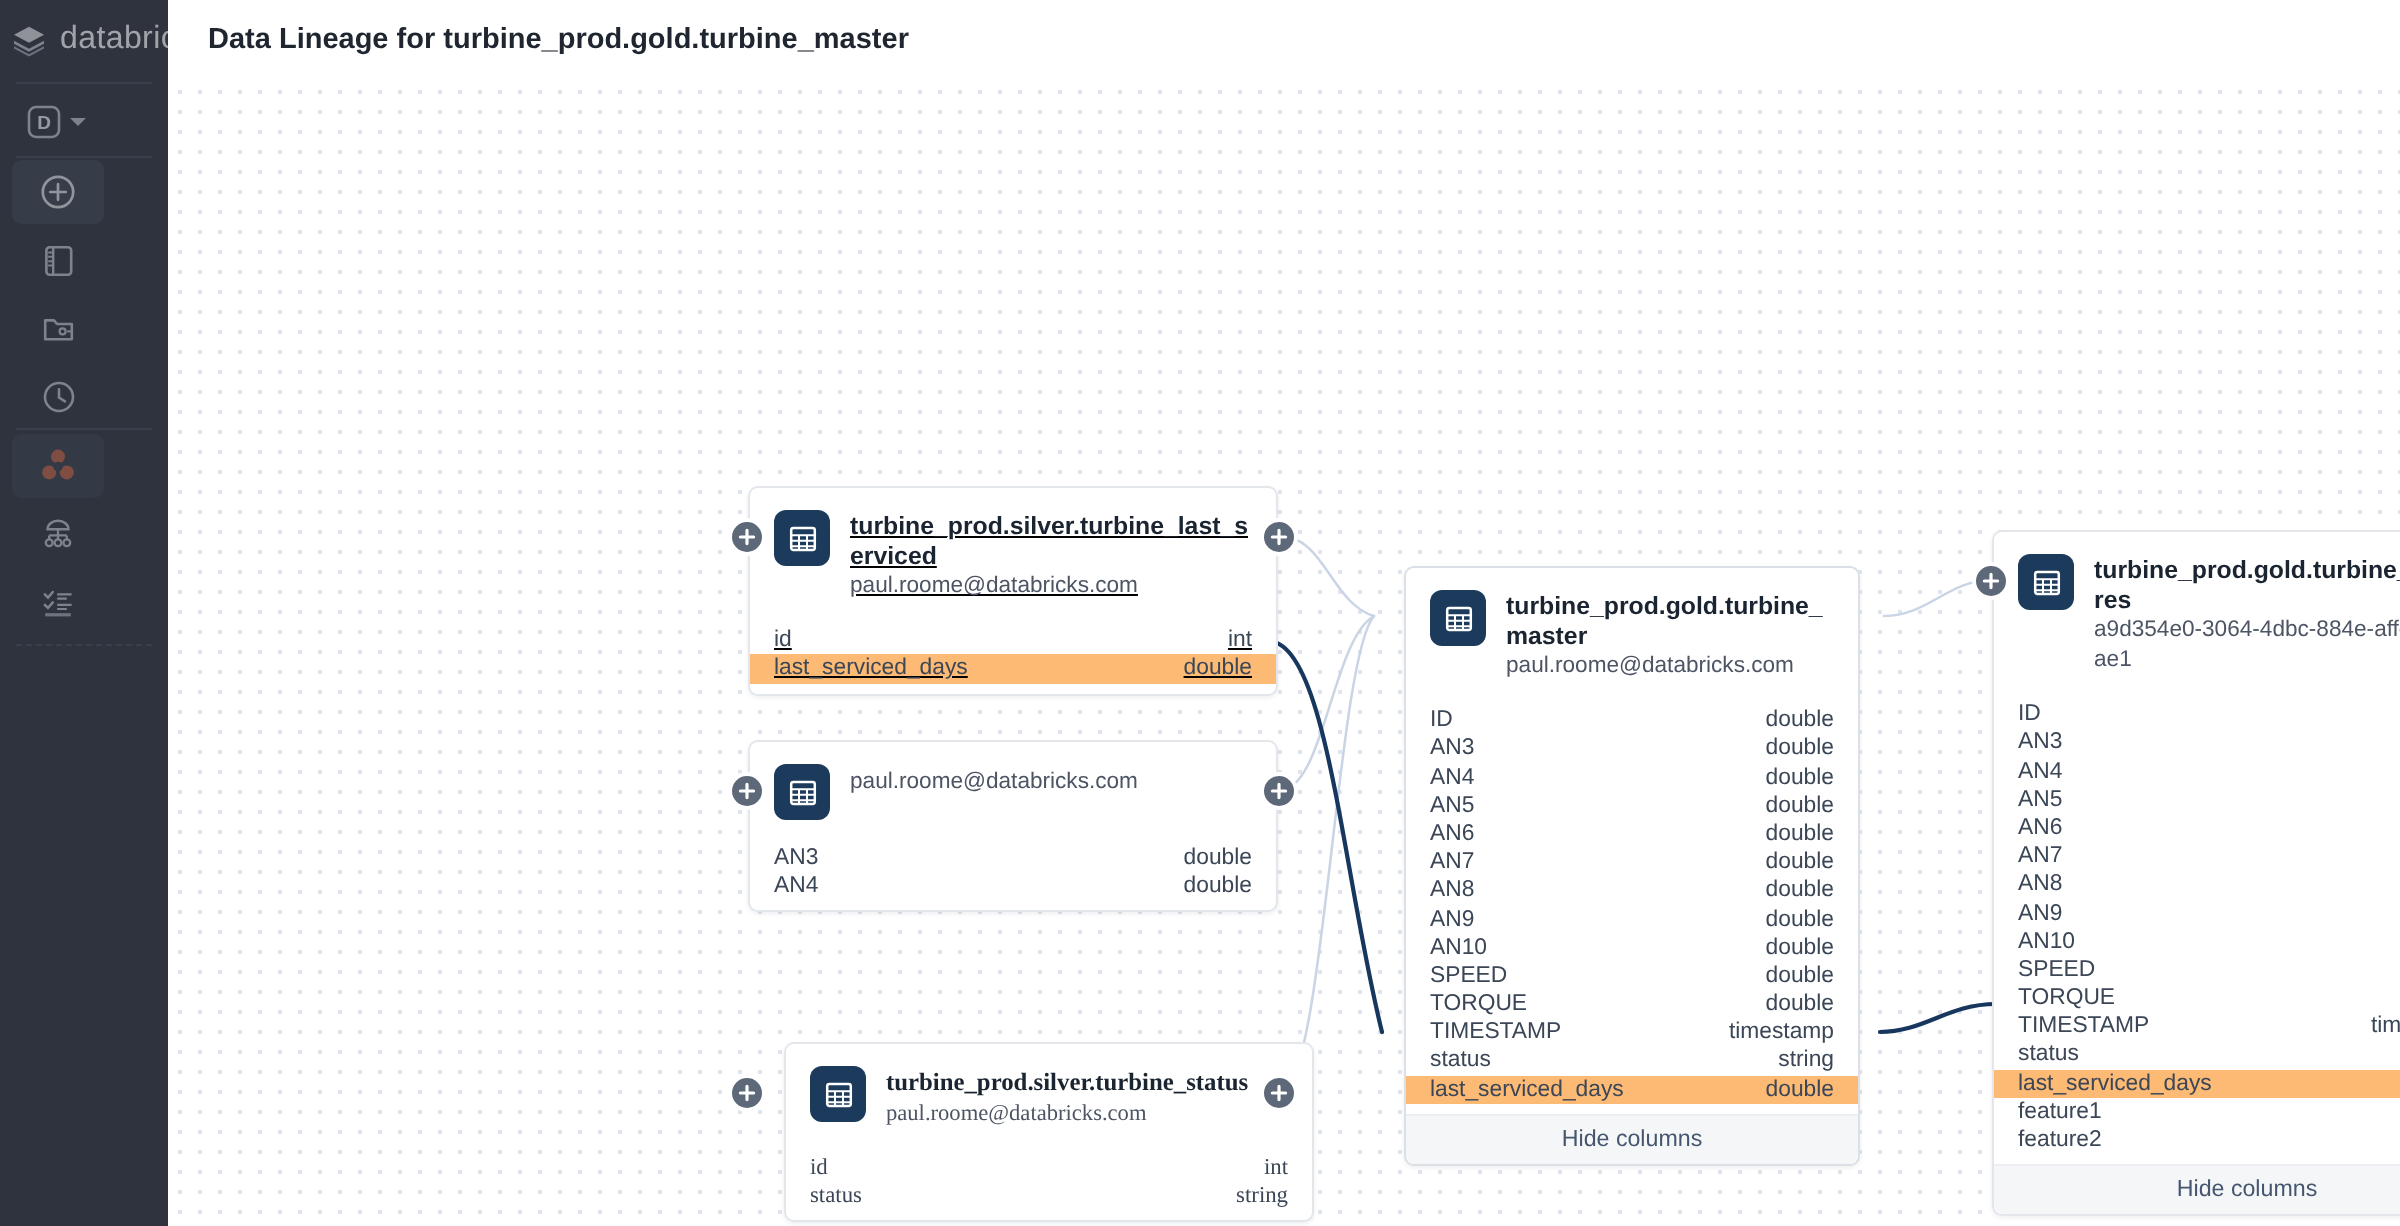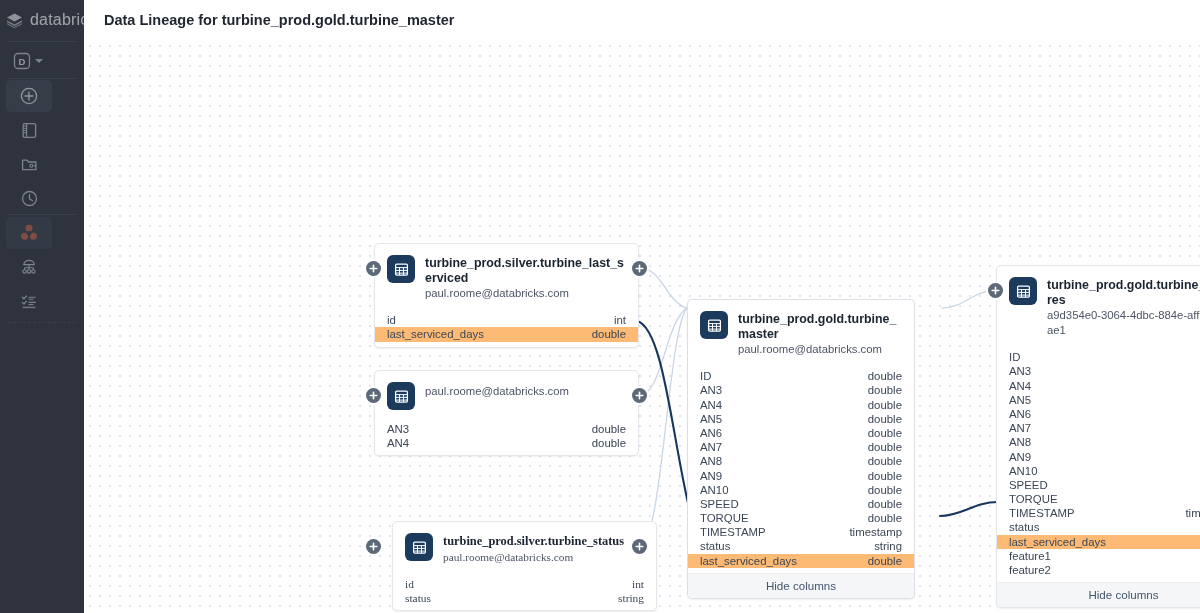--- a/index.html
+++ b/index.html
@@ -316,21 +316,21 @@
     <div class="canvas">
       <svg class="edges" id="edges" viewBox="0 0 1116 573">
           <path d="M 556 228 C 578 228, 582 262, 603 268" fill="none" stroke="#c9d4e4" stroke-width="1.25" stroke-linecap="round"></path>
           <path d="M 556 355 C 578 355, 582 280, 603 268" fill="none" stroke="#c9d4e4" stroke-width="1.25" stroke-linecap="round"></path>
           <path d="M 556 506 C 578 506, 584 290, 603 268" fill="none" stroke="#c9d4e4" stroke-width="1.25" stroke-linecap="round"></path>
           <path d="M 858 268 C 880 268, 890 250, 912 250" fill="none" stroke="#c9d4e4" stroke-width="1.25" stroke-linecap="round"></path>
           <path d="M 553 281 C 580 288, 588 400, 607 476" fill="none" stroke="#17375e" stroke-width="2.1" stroke-linecap="round"></path>
           <path d="M 856 476 C 878 476, 890 462, 914 462" fill="none" stroke="#17375e" stroke-width="2.1" stroke-linecap="round"></path>
         </svg>
       <div id="nodes">
-          <div class="node" style="left: 290px; top: 203px; width: 265px;">
+          <div class="node" style="left: 290px; top: 203px; width: 265px; text-decoration: underline;">
             <div class="node-head">
               <div class="tbl-icon">
                 <svg width="17" height="17" viewBox="0 0 17 17">
                   <rect x="2.6" y="3" width="11.8" height="11" rx="1.1" fill="none" stroke="#ffffff" stroke-width="1.25"></rect>
                   <path d="M2.6 6.6h11.8M2.6 9.4h11.8M2.6 12.1h11.8M6.5 6.6v7.4M10.5 6.6v7.4" stroke="#ffffff" stroke-width="1"></path>
                 </svg>
               </div>
               <div class="node-titles">
                 <div class="node-name">turbine_prod.silver.turbine_last_serviced</div>
                 <div class="node-sub">paul.roome@databricks.com</div>
@@ -387,21 +387,21 @@
               <div class="col-row">
                 <span class="col-name">id</span>
                 <span class="col-type">int</span>
               </div>
               <div class="col-row">
                 <span class="col-name">status</span>
                 <span class="col-type">string</span>
               </div>
             </div>
           </div>
-          <div class="node focus" style="left: 603px; top: 243px; width: 228px; margin-top: 16px;">
+          <div class="node focus" style="left: 618px; top: 243px; width: 228px;">
             <div class="node-head">
               <div class="tbl-icon">
                 <svg width="17" height="17" viewBox="0 0 17 17">
                   <rect x="2.6" y="3" width="11.8" height="11" rx="1.1" fill="none" stroke="#ffffff" stroke-width="1.25"></rect>
                   <path d="M2.6 6.6h11.8M2.6 9.4h11.8M2.6 12.1h11.8M6.5 6.6v7.4M10.5 6.6v7.4" stroke="#ffffff" stroke-width="1"></path>
                 </svg>
               </div>
               <div class="node-titles">
                 <div class="node-name">turbine_prod.gold.turbine_master</div>
                 <div class="node-sub">paul.roome@databricks.com</div>

